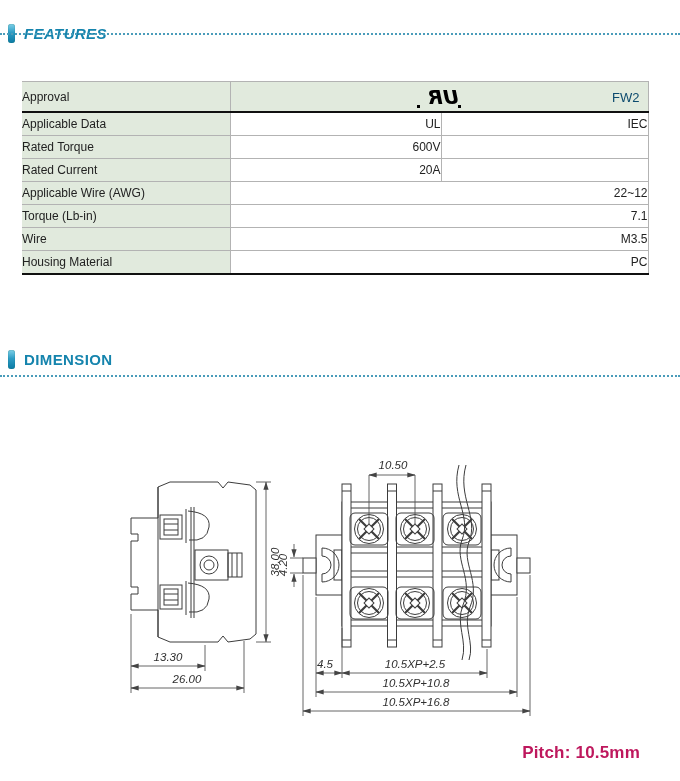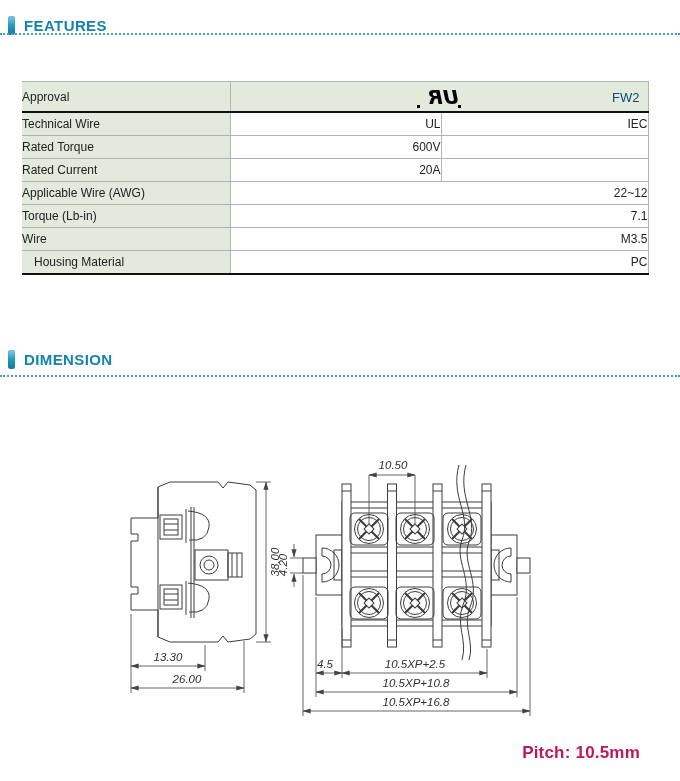--- a/index.html
+++ b/index.html
@@ -16,42 +16,42 @@
   table.spec{position:absolute;left:22px;top:81px;width:626px;border-collapse:collapse;
       table-layout:fixed;font-size:12px;color:#222;
       border-top:1px solid #b3b3b3;border-right:1px solid #b3b3b3;}
   table.spec td{height:22px;padding:0;border-bottom:1px solid #b3b3b3;vertical-align:middle;}
   td.lbl{background:#e1eadd;padding-left:9px;border-right:1px solid #b3b3b3;
          border-bottom:1px solid #f7faf5;margin-left:16px;}
   tr.r-approval td{height:29px;border-bottom:2px solid #101010;background:#e1eadd;}
   tr.r-approval td.lbl{border-bottom:2px solid #101010;}
   td.ctr{text-align:right;}
   td.c2{border-right:1px solid #b3b3b3;}
-  tr.r-last td{border-bottom:2px solid #101010;padding-left:12px;}
+  tr.r-last td{border-bottom:2px solid #101010;}
   tr.r-last td.lbl{border-bottom:2px solid #101010;}
   .approv-wrap{position:relative;display:flex;align-items:center;justify-content:center;height:29px;}
   .fw-code{position:absolute;right:8px;top:50%;transform:translateY(-50%);
            font-size:13px;color:#0c4a6e;}
   
   svg.drawing{position:absolute;left:110px;top:435px;}
   .oline{fill:none;stroke:#3c3c3c;stroke-width:1;}
   .oline-f{fill:#ffffff;stroke:#3c3c3c;stroke-width:1;}
   .dimln{stroke:#555;stroke-width:0.9;fill:none;}
   .dimtx{fill:#2f2f2f;font-size:11.5px;font-style:italic;font-family:"Liberation Sans",sans-serif;}
   .cross{stroke:#3c3c3c;stroke-width:2.2;fill:none;}
   
   .pitch-note{position:absolute;left:420px;top:743px;width:220px;text-align:right;
       font-size:17px;font-weight:bold;color:#be185d;letter-spacing:0.2px;}
 </style>
 </head>
 <body>
 
 <div class="page">
 
-  <div class="sec-header" style="top:14px;">
+  <div class="sec-header" style="top:22px;font-style:italic;">
     <span class="accent-bar"></span>
     <span class="sec-title">FEATURES</span>
   </div>
   <div class="dotline" style="top:33px;"></div>
 
   <table class="spec">
     <colgroup>
         <col style="width:208px">
         <col style="width:211px">
         <col style="width:207px">
@@ -66,21 +66,21 @@
               <text x="3" y="21" font-size="20" font-weight="bold" font-style="italic" font-family="'DejaVu Sans',sans-serif" fill="#000">UR</text>
             </g>
             <rect x="1" y="22" width="3" height="3" fill="#000"></rect>
             <rect x="42" y="22" width="3" height="3" fill="#000"></rect>
           </svg>
           <span class="fw-code">FW2</span>
         </div>
       </td>
     </tr>
     <tr>
-      <td class="lbl">Technical Wire</td>
+      <td class="lbl">Applicable Data</td>
       <td class="ctr c2">UL</td>
       <td class="ctr">IEC</td>
     </tr>
     <tr>
       <td class="lbl">Rated Torque</td>
       <td class="ctr c2">600V</td>
       <td class="ctr"></td>
     </tr>
     <tr>
       <td class="lbl">Rated Current</td>

